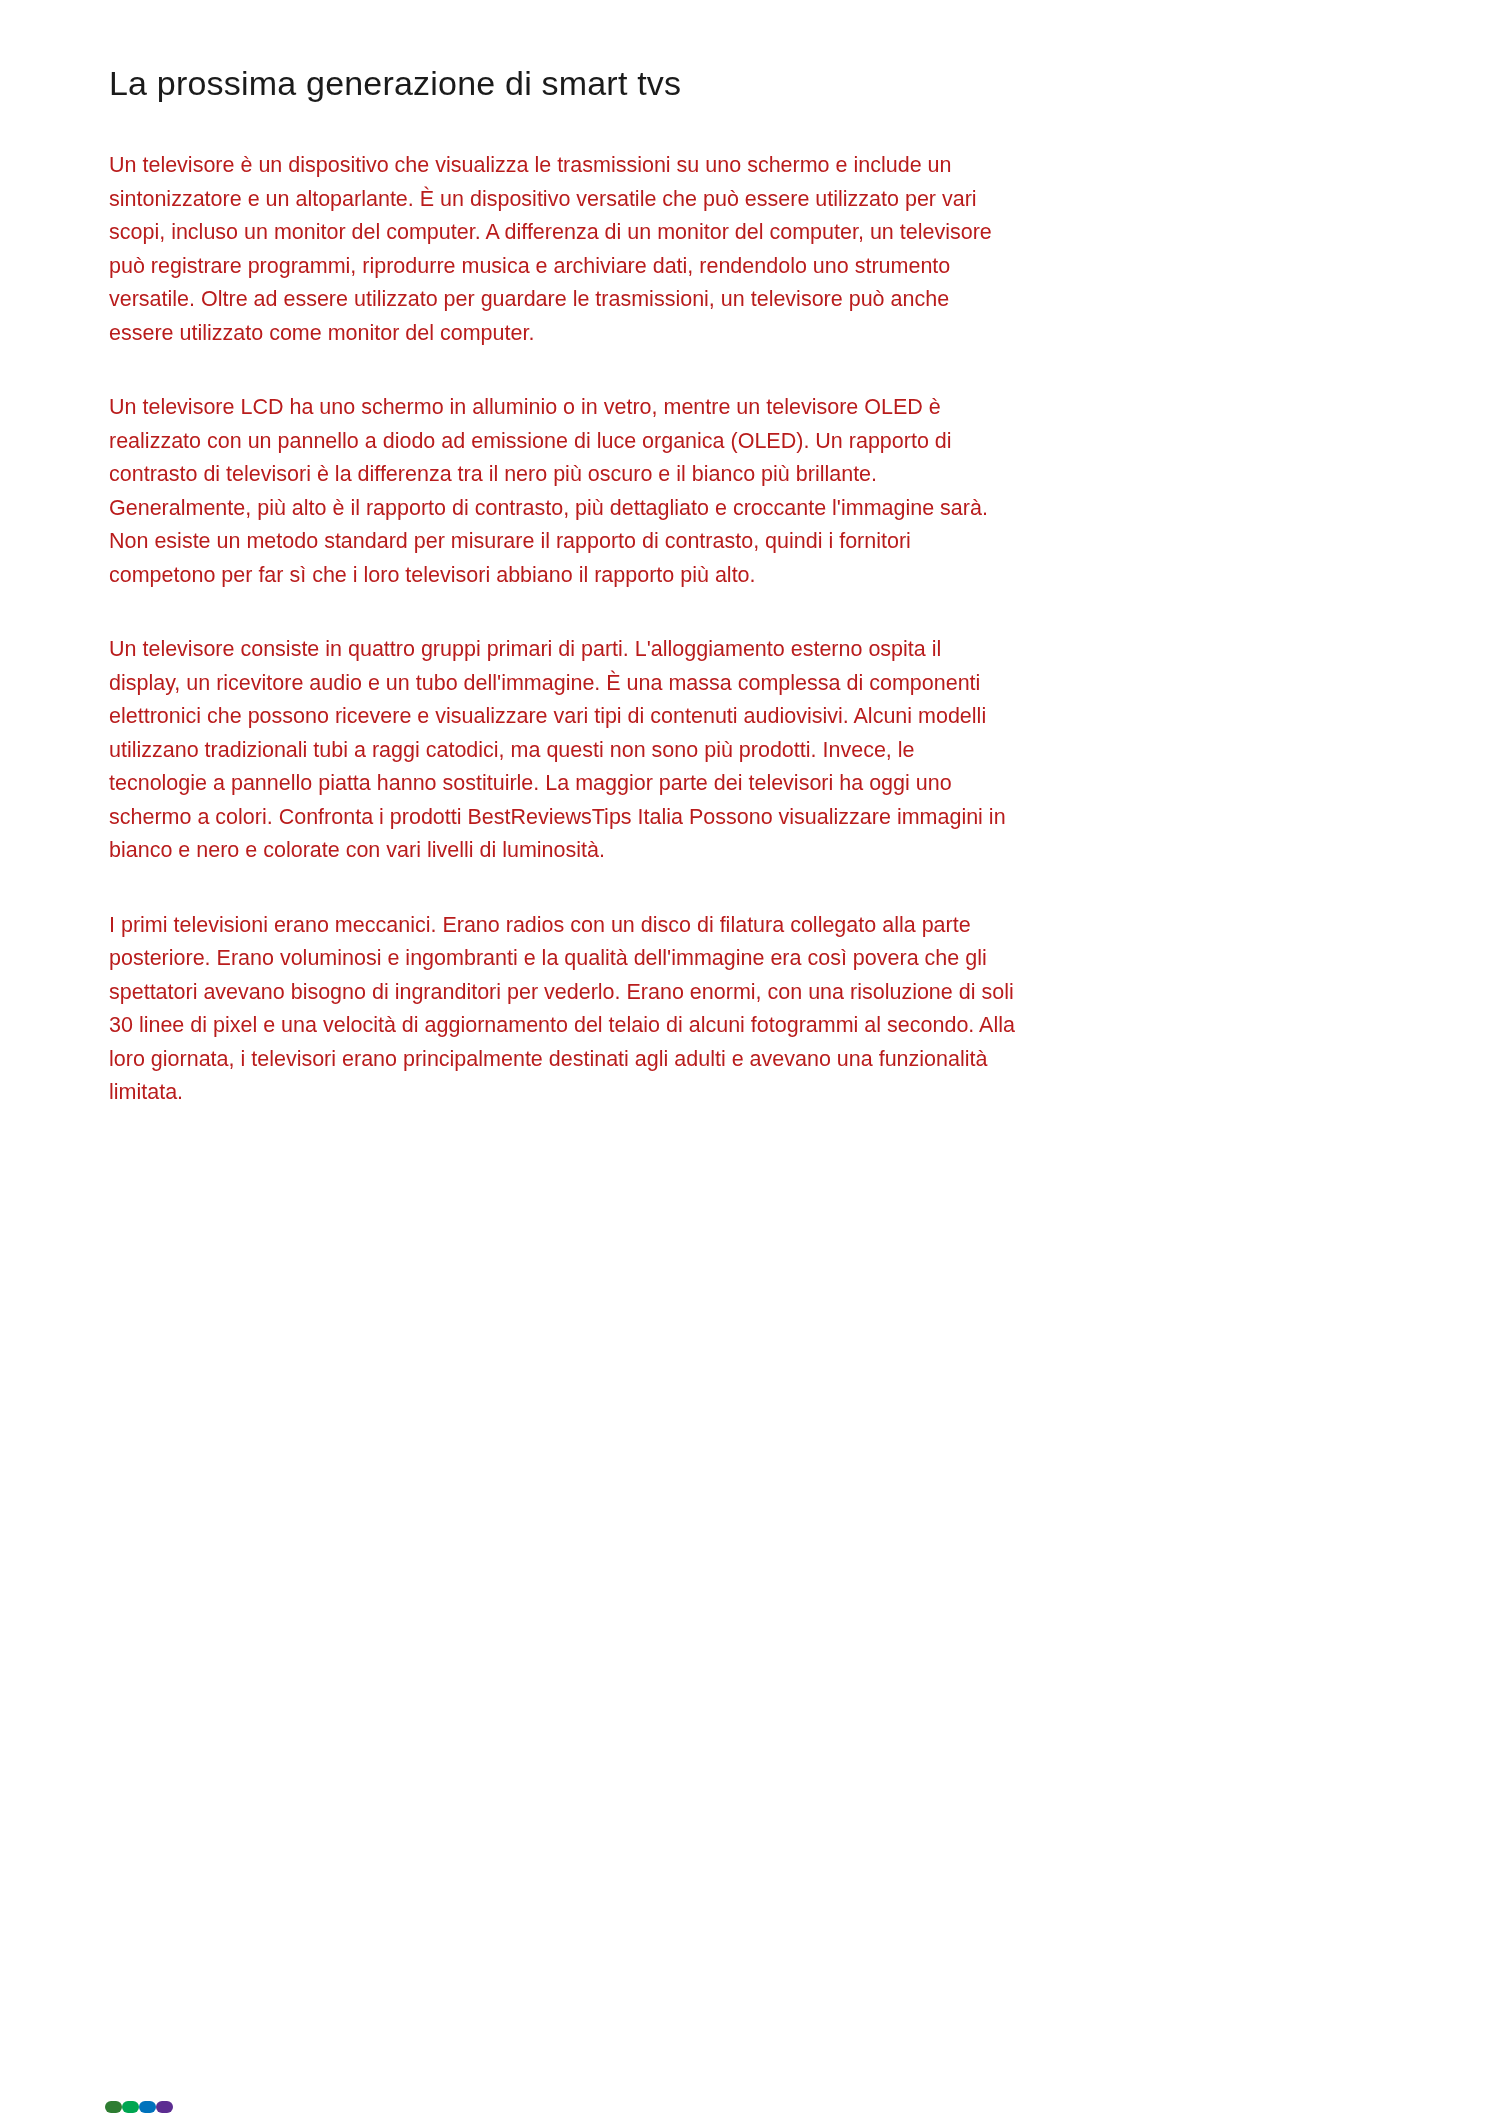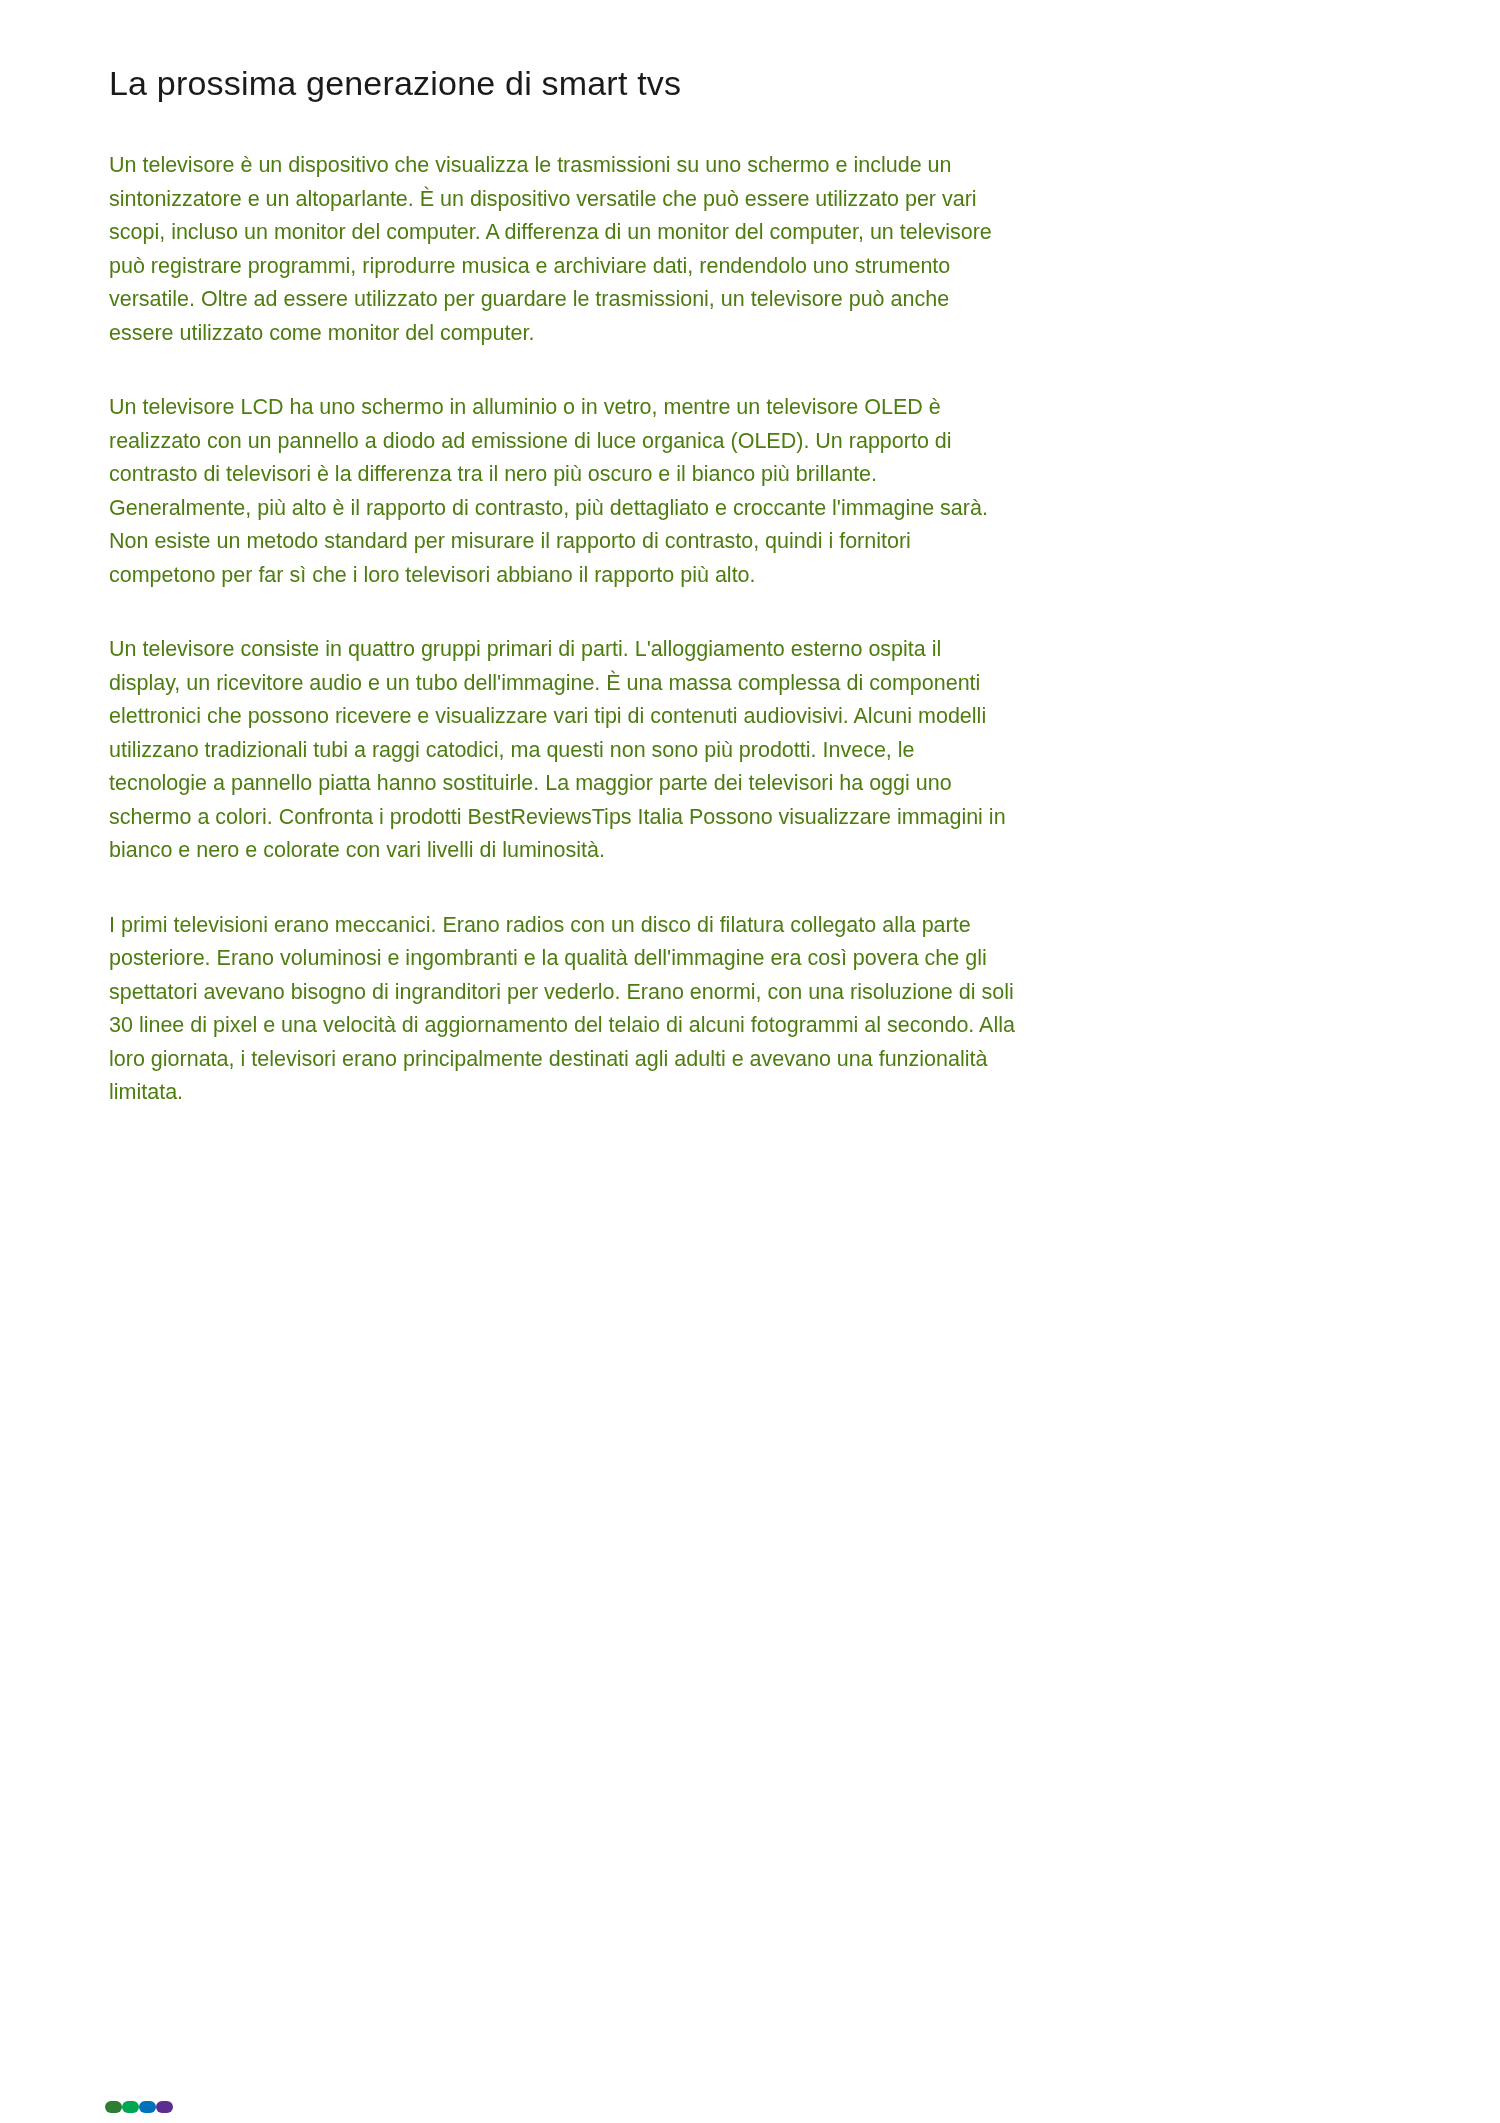--- a/index.html
+++ b/index.html
@@ -23,21 +23,21 @@
   .doc-title {
     font-size: 34px;
     font-weight: 400;
     color: #1b1b1b;
     letter-spacing: 0.2px;
     margin-bottom: 38px;
   }
   .doc-paragraph {
     font-size: 21.5px;
     line-height: 33.5px;
-    color: #4d7c0f;
+    color: #b91c1c;
     margin-bottom: 33px;
   }
   .color-strip {
     position: absolute;
     left: 93px;
     bottom: 22px;
     display: flex;
     height: 12px;
   }
   .swatch {

